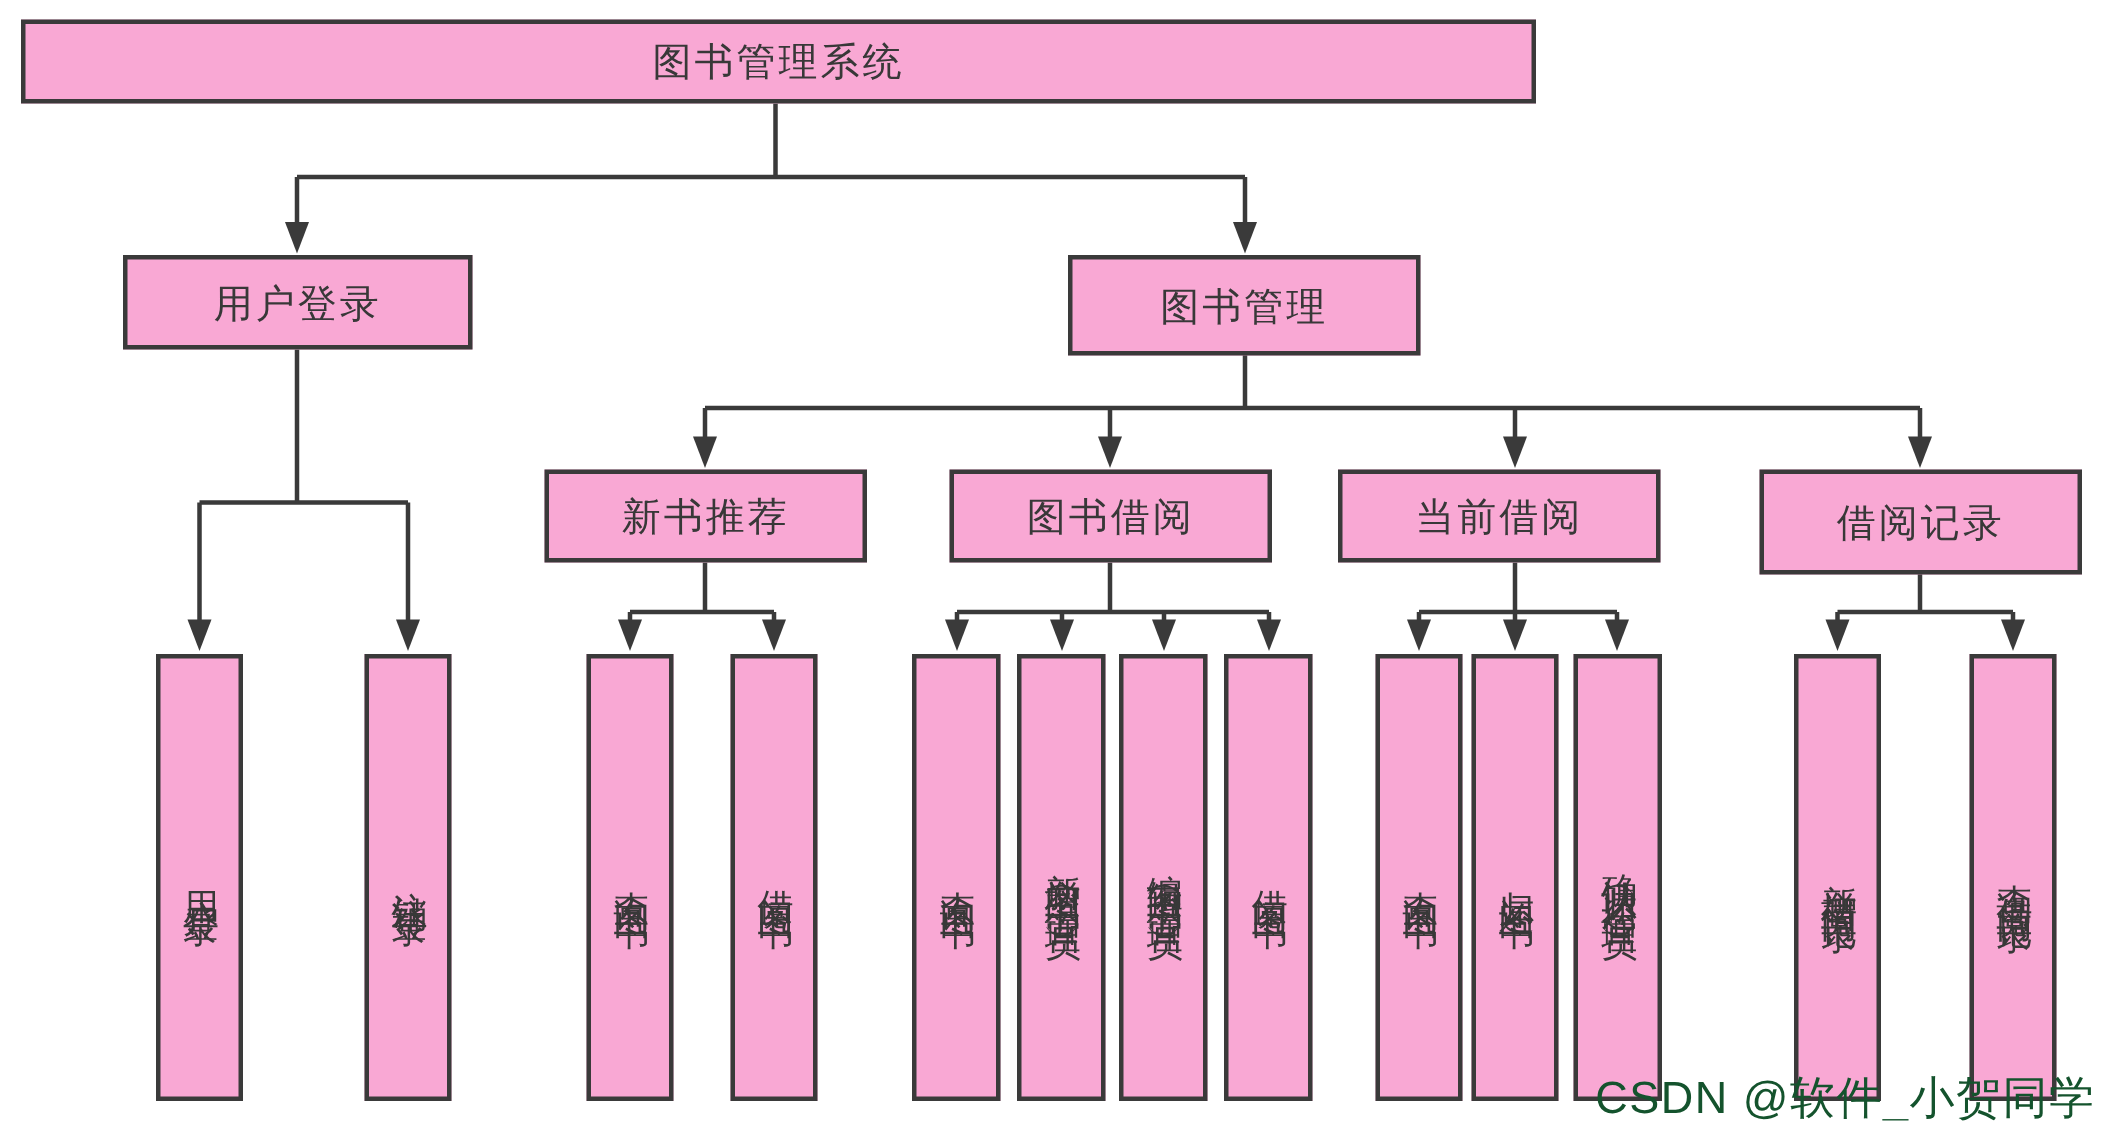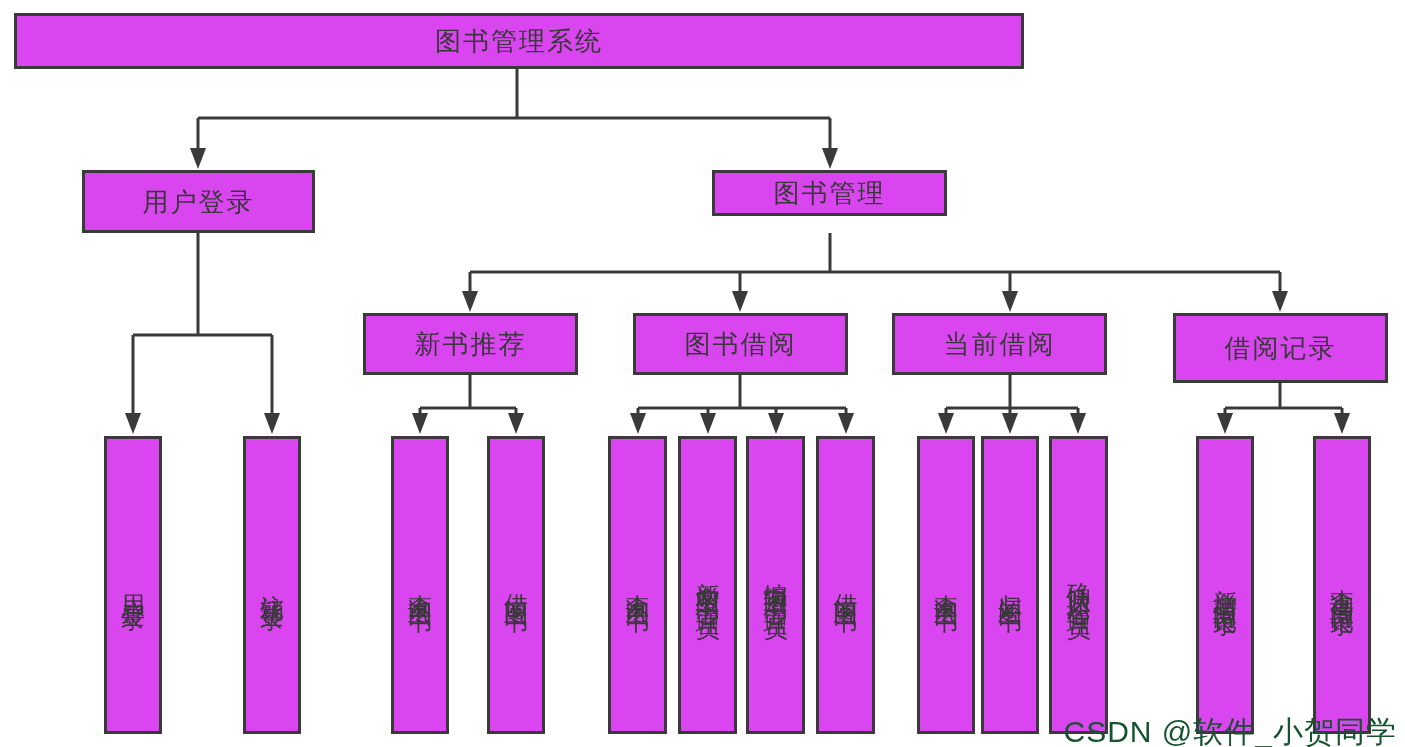--- a/index.html
+++ b/index.html
@@ -17,21 +17,21 @@
   #connectors {
     position: absolute;
     left: 0; top: 0;
     width: 1405px; height: 747px;
     z-index: 0;
   }
   .box {
     position: absolute;
     box-sizing: border-box;
     border: 3px solid #3a3a3a;
-    background: #d946ef;
+    background: #f9a8d4;
     color: #383838;
     display: flex;
     align-items: center;
     justify-content: center;
     z-index: 1;
     text-align: center;
   }
   .h-box {
     font-size: 26px;
     letter-spacing: 2px;
@@ -99,21 +99,21 @@
       <polygon points="1002,413 1018,413 1010,434"></polygon>
       <polygon points="1070,413 1086,413 1078,434"></polygon>
       <polygon points="1217,413 1233,413 1225,434"></polygon>
       <polygon points="1334,413 1350,413 1342,434"></polygon>
     </g>
   </svg>
 
   <div class="box h-box" style="left:14px; top:13px; width:1010px; height:56px;">图书管理系统</div>
 
   <div class="box h-box" style="left:82px; top:170px; width:233px; height:63px;">用户登录</div>
-  <div class="box h-box" style="left:712px; top:170px; width:235px; height:46px;">图书管理</div>
+  <div class="box h-box" style="left:712px; top:170px; width:235px; height:67px;">图书管理</div>
 
   <div class="box h-box" style="left:633px; top:313px; width:215px; height:62px;">图书借阅</div>
   <div class="box h-box" style="left:363px; top:313px; width:215px; height:62px;">新书推荐</div>
   <div class="box h-box" style="left:892px; top:313px; width:215px; height:62px;">当前借阅</div>
   <div class="box h-box" style="left:1173px; top:313px; width:215px; height:70px;">借阅记录</div>
 
   <div class="box leaf" style="left:104px; top:436px; width:58px; height:298px;">
     <span class="vtext">用户登录</span>
   </div>
   <div class="box leaf" style="left:243px; top:436px; width:58px; height:298px;">

